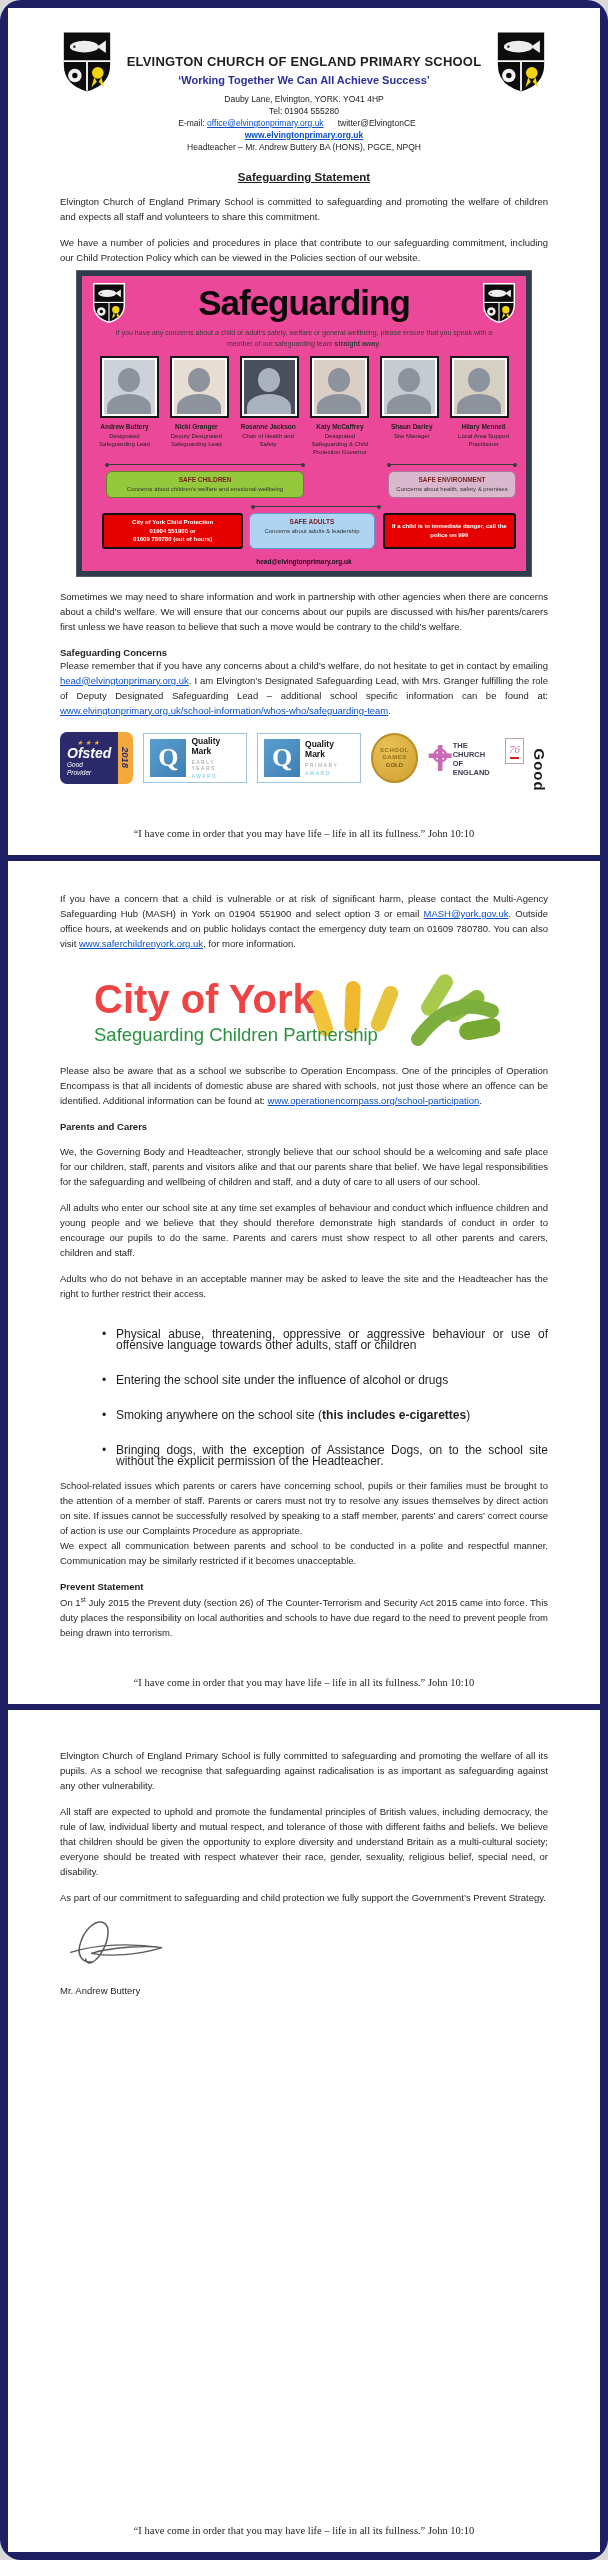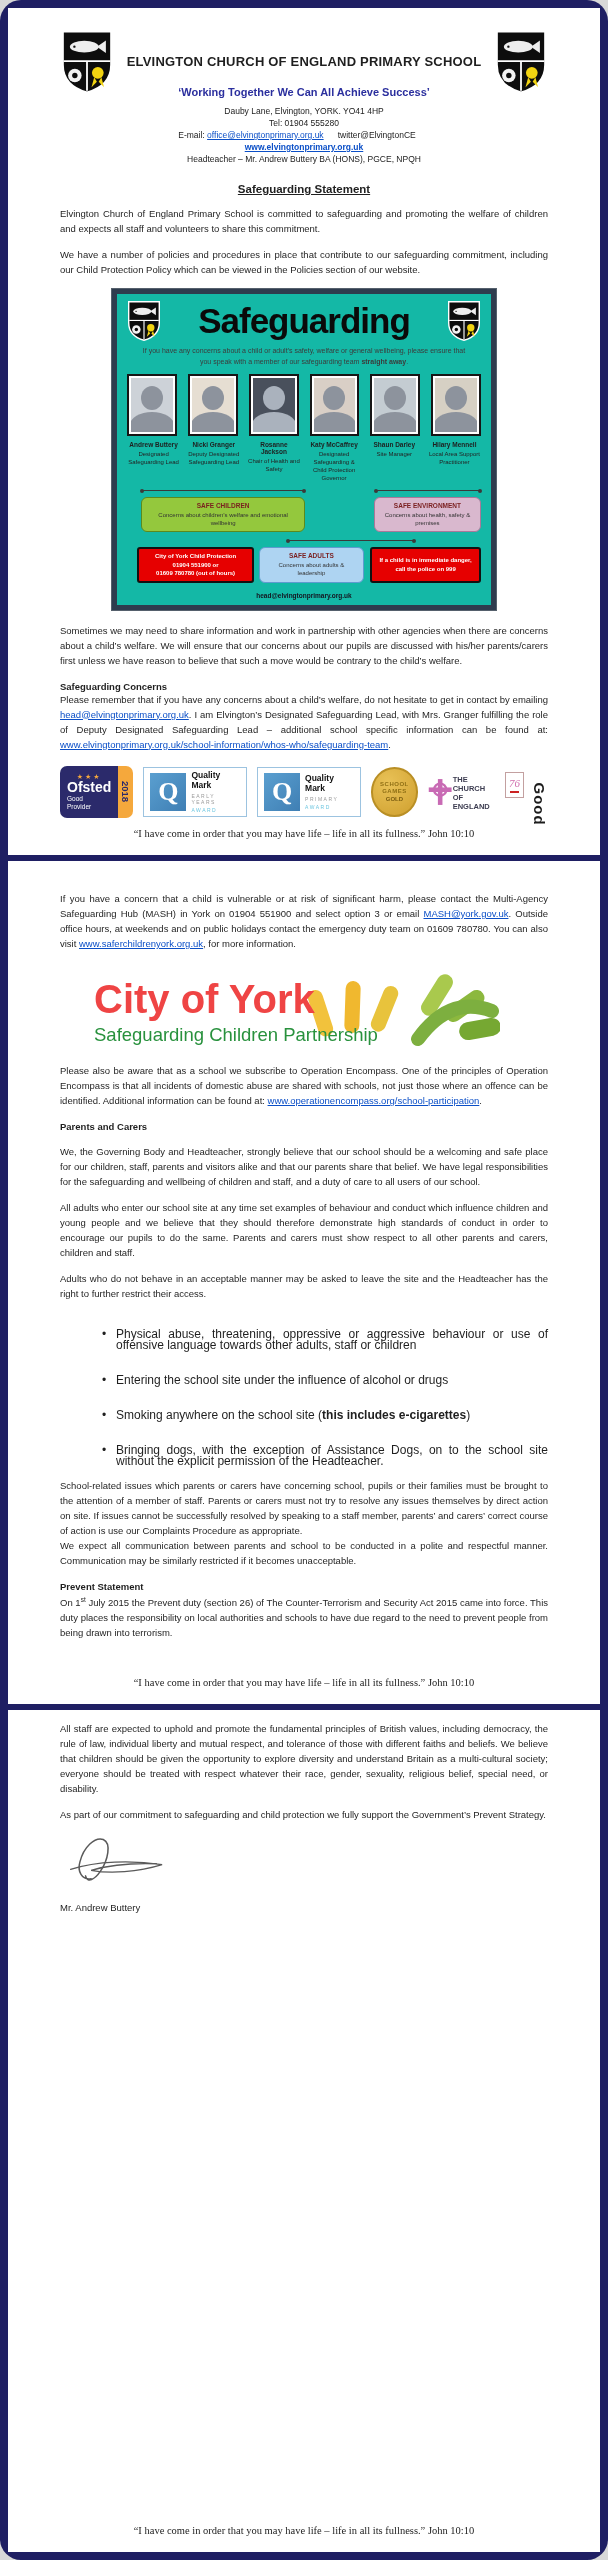--- a/index.html
+++ b/index.html
@@ -17,34 +17,34 @@
   .page-1{height:847px;}
   .page-2{height:843px;}
   .page-3{height:842px;}
   .page-divider{height:6px;background:#1f1f63;flex:none;}
 
   
   .school-header{display:flex;align-items:flex-start;margin-top:20px;gap:6px;}
   .crest{flex:none;}
   .head-center{flex:1;text-align:center;}
   .school-name{font-size:13px;font-weight:bold;letter-spacing:.2px;margin-top:26px;}
-  .school-motto{font-size:11px;font-weight:bold;color:#2b2f9e;margin-top:17px;}
+  .school-motto{font-size:11px;font-weight:bold;color:#2b2f9e;margin-top:5px;}
   .addr-block{font-size:8.5px;line-height:12px;margin-top:7px;color:#222;}
   .addr-block a{color:#0b4fc7;text-decoration:underline;}
   .website-link{font-weight:bold;}
   .contact-sep{display:inline-block;width:14px;}
 
   .stmt-title{text-align:center;font-size:11.5px;font-weight:bold;text-decoration:underline;margin-top:18px;}
 
   p.body{font-size:9.5px;line-height:15px;text-align:justify;margin:11px 0 0 0;}
   p.body a{color:#0b4fc7;text-decoration:underline;}
   .bold-head{font-size:9.5px;font-weight:bold;margin:13px 0 0 0;}
 
   
-  .poster{width:384px;margin:12px auto 2px auto;border:5px solid #2e3c4e;outline:1px solid #55606c;background:#14b8a6;padding:6px 10px 6px 10px;flex:none;}
+  .poster{width:454px;margin:6px auto 2px auto;border:5px solid #2e3c4e;outline:1px solid #55606c;background:#ec4899;padding:6px 10px 6px 10px;flex:none;}
   .poster-head{display:flex;align-items:center;}
   .poster-title{flex:1;text-align:center;font-size:35px;font-weight:800;letter-spacing:-1px;color:#0a0a0a;}
   .poster-sub{font-size:7px;line-height:11px;text-align:center;color:#3c3c3c;margin:3px 12px 0 12px;}
   .photo-row{display:flex;justify-content:center;gap:11px;margin-top:7px;}
   .photo{width:59px;height:62px;border:2px solid #161616;background:#fff;padding:2px;}
   .sil{width:100%;height:100%;position:relative;overflow:hidden;background:#cdd2d8;}
   .photo:nth-child(2) .sil{background:#e6ded2;}
   .photo:nth-child(3) .sil{background:#49505c;}
   .photo:nth-child(4) .sil{background:#d9cfc6;}
   .photo:nth-child(5) .sil{background:#c4ccd2;}
@@ -66,21 +66,21 @@
   .pbox .bx{font-size:6px;line-height:8px;color:#333;margin-top:2px;}
   .box-green{width:198px;background:#94c83d;border:1.5px solid #5a8a1e;}
   .box-pink{width:128px;background:#d9b8ce;border:1.5px solid #a9789a;}
   .box-blue{width:128px;background:#aed4f2;border:1.5px solid #5f9bd0;}
   .box-red{background:#e60000;border:2px solid #111;border-radius:3px;color:#fff;text-align:center;padding:3px 4px;}
   .box-red .rt{font-size:6px;line-height:8.5px;font-weight:bold;}
   .poster-foot{font-size:6.5px;font-weight:bold;text-align:center;color:#14141f;margin-top:9px;}
 
   
   .logo-row{display:flex;align-items:center;justify-content:center;gap:10px;margin-top:14px;flex:none;}
-  .ofsted{display:flex;height:52px;}
+  .ofsted{display:flex;height:52px;font-style:italic;}
   .of-left{background:#2b2a6b;color:#fff;border-radius:7px 0 0 7px;padding:3px 7px;text-align:center;display:flex;flex-direction:column;justify-content:center;}
   .of-stars{color:#f5a83c;font-size:7px;letter-spacing:2px;line-height:7px;}
   .of-brand{font-size:14px;font-weight:bold;line-height:15px;}
   .of-sub{font-size:6.5px;line-height:7.5px;text-align:left;}
   .of-right{background:#f5a83c;width:15px;border-radius:0 7px 7px 0;display:flex;align-items:center;justify-content:center;}
   .of-year{transform:rotate(90deg);color:#2b2a6b;font-weight:bold;font-size:9.5px;}
   .qm{display:flex;align-items:center;gap:5px;border:1.5px solid #9cc3e0;padding:3px 6px;height:50px;background:#fff;}
   .qm-q{width:38px;height:38px;background:linear-gradient(135deg,#5a9fd0,#3f7fb4);color:#fff;display:flex;align-items:center;justify-content:center;font-family:"Liberation Serif",serif;font-size:26px;font-weight:bold;}
   .qm-brand{font-size:8.5px;font-weight:bold;color:#111;}
   .qm-level{font-size:5px;letter-spacing:1.5px;color:#9a9a9a;margin-top:3px;}
@@ -373,20 +373,21 @@
       <span>On 1</span><sup>st</sup><span> July 2015 the Prevent duty (section 26) of The Counter-Terrorism and Security Act 2015 came into force. This duty places the responsibility on local authorities and schools to have due regard to the need to prevent people from being drawn into terrorism.</span>
     </p>
 
     <div class="quote">“I have come in order that you may have life – life in all its fullness.” John 10:10</div>
   </div>
 
   <div class="page-divider"></div>
 
   <div class="page page-3">
 
+    <p class="body first">Elvington Church of England Primary School is fully committed to safeguarding and promoting the welfare of all its pupils. As a school we recognise that safeguarding against radicalisation is as important as safeguarding against any other vulnerability.</p>
     <p class="body">All staff are expected to uphold and promote the fundamental principles of British values, including democracy, the rule of law, individual liberty and mutual respect, and tolerance of those with different faiths and beliefs. We believe that children should be given the opportunity to explore diversity and understand Britain as a multi-cultural society; everyone should be treated with respect whatever their race, gender, sexuality, religious belief, special need, or disability.</p>
     <p class="body">As part of our commitment to safeguarding and child protection we fully support the Government’s Prevent Strategy.</p>
 
     <svg class="sig" width="118" height="56" viewBox="0 0 120 60">
       <path d="M28 50 C 18 52 13 42 16 32 C 20 16 32 5 41 8 C 50 12 46 30 38 42 C 32 51 24 55 22 47" fill="none" stroke="#5a5a5a" stroke-width="1.6" stroke-linecap="round"></path>
       <path d="M6 40 C 34 31 72 30 104 35 C 78 43 48 45 28 41 C 46 36 72 33 98 34" fill="none" stroke="#5a5a5a" stroke-width="1.4" stroke-linecap="round"></path>
     </svg>
 
     <div class="signatory">Mr. Andrew Buttery</div>
 

